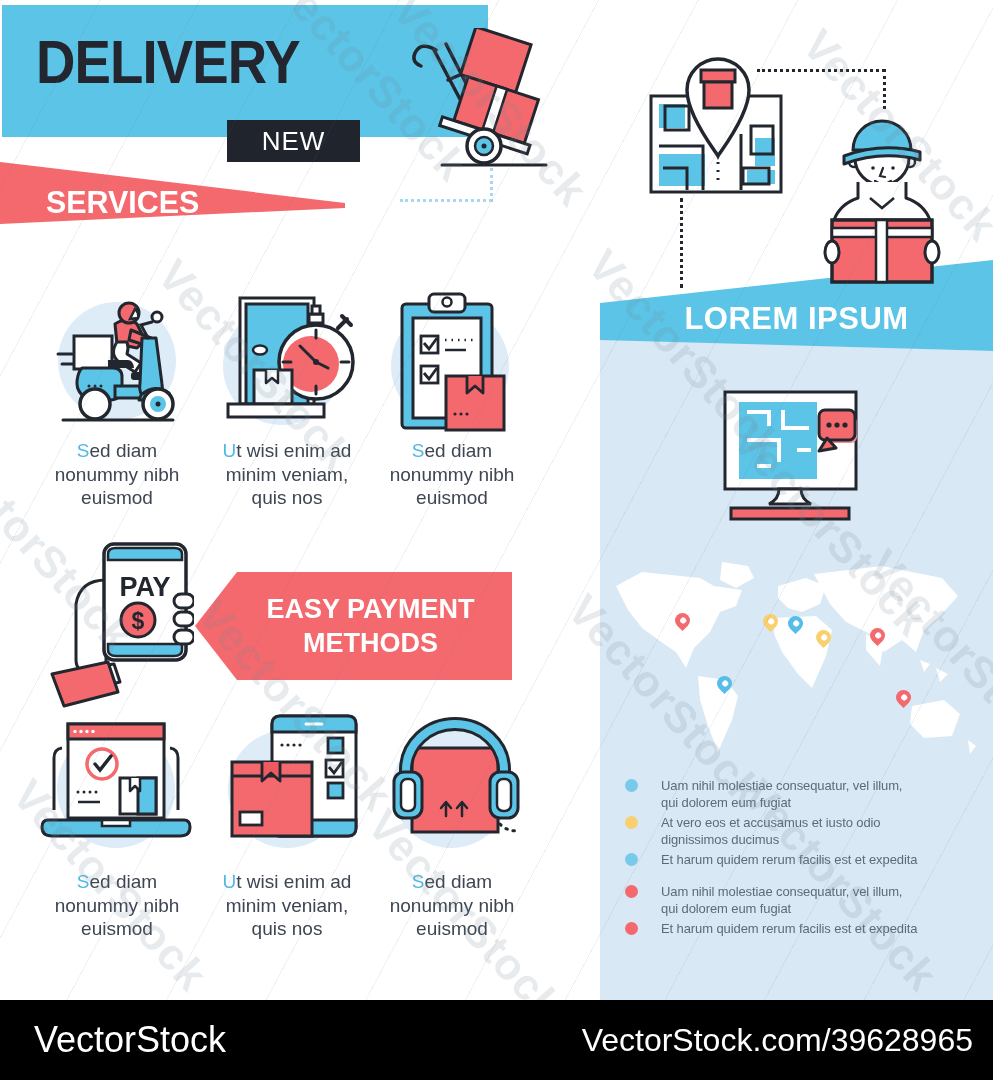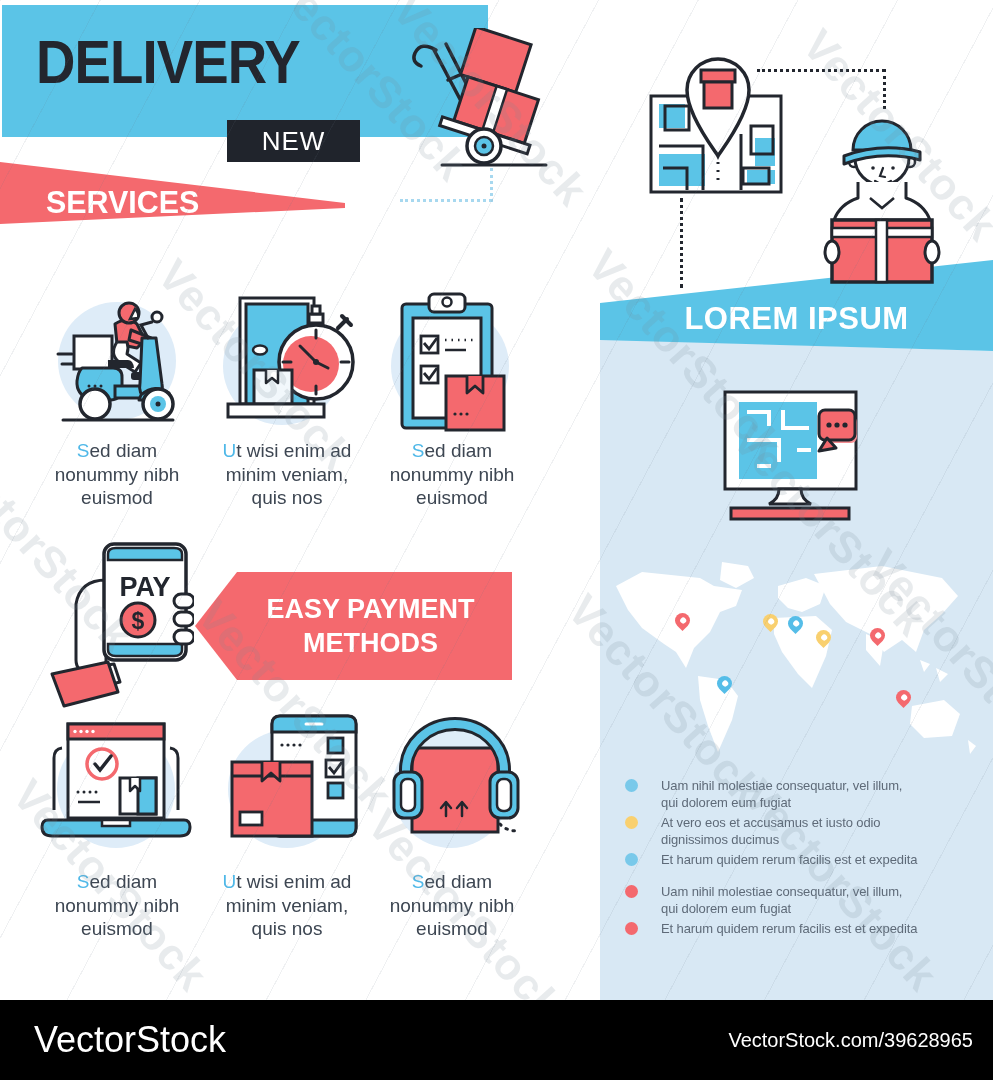--- a/index.html
+++ b/index.html
@@ -63,21 +63,21 @@
   .wm-layer{left:0;top:0;width:993px;height:1000px;pointer-events:none;
             background:repeating-linear-gradient(118deg,rgba(100,114,130,.10) 0 1px,transparent 1px 88px);}
   .wm-text{position:absolute;font-size:44px;font-weight:600;letter-spacing:1px;
            color:rgba(120,134,148,.17);transform:rotate(48deg);transform-origin:0 0;
            white-space:nowrap;}
 
   
   .footer{left:0;top:1000px;width:993px;height:80px;background:#000;color:#fff;
           display:flex;align-items:center;justify-content:space-between;}
   .footer-brand{margin-left:34px;font-size:36px;font-weight:500;}
-  .footer-attr{margin-right:20px;font-size:20px;font-weight:400;}
+  .footer-attr{margin-right:20px;font-size:32px;font-weight:400;}
 </style>
 </head>
 <body>
 
 <div class="canvas">
 
   <div class="abs right-panel-bg"></div>
   <div class="abs lorem-banner">
     <div class="abs lorem-text">LOREM IPSUM</div>
   </div>

